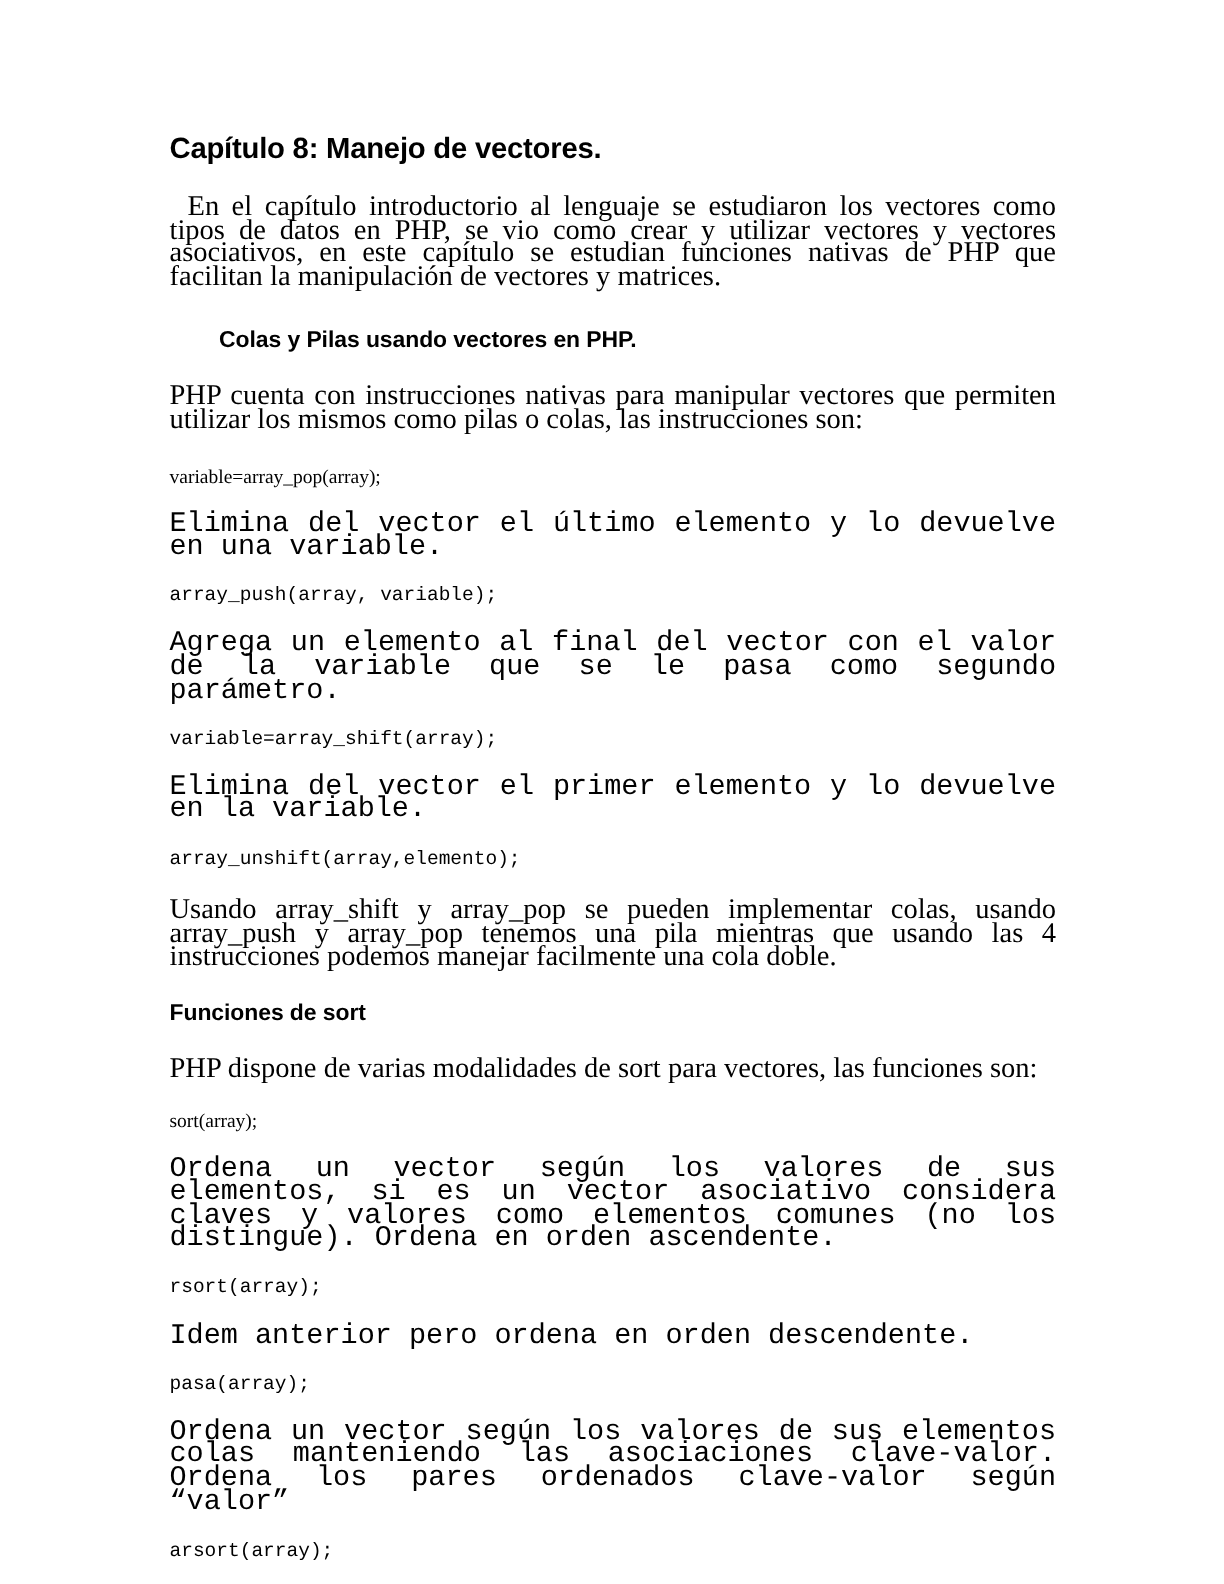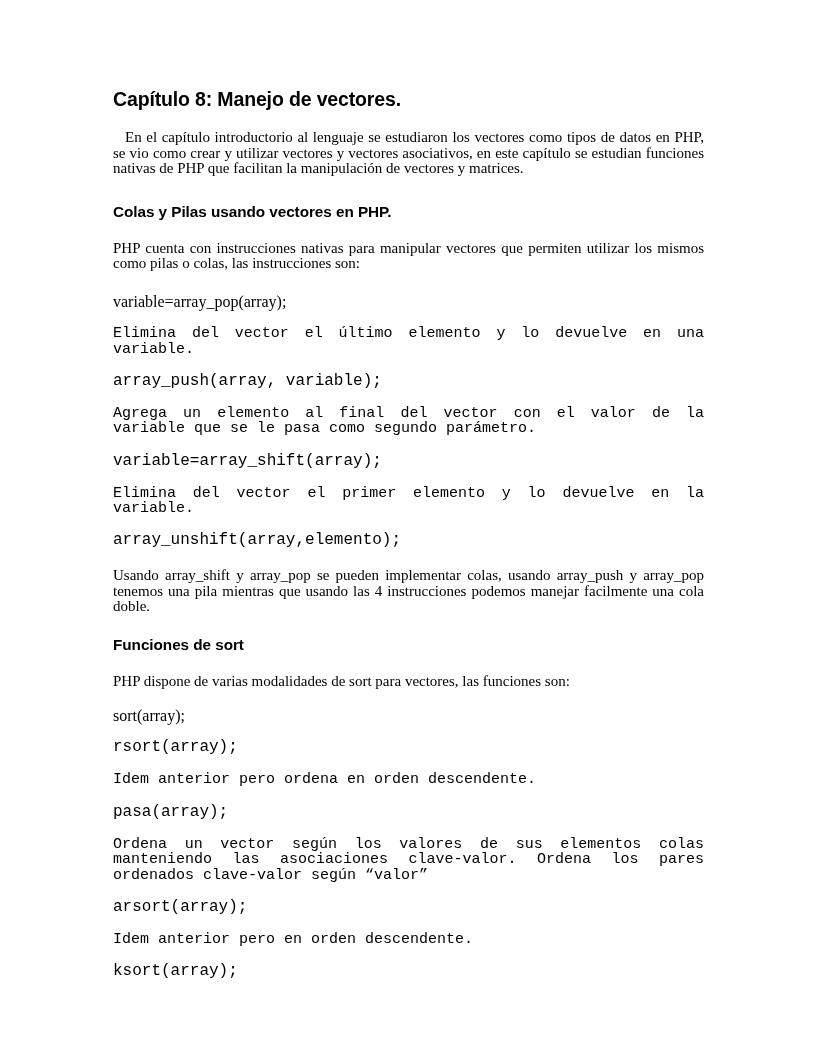--- a/index.html
+++ b/index.html
@@ -48,42 +48,42 @@
     font-weight: bold;
     font-size: 15.3px;
     line-height: 19px;
     letter-spacing: -0.05px;
     margin: 0;
     text-align: left;
   }
 
   
   p.body {
-    font-size: 15px;
+    font-size: 19px;
     line-height: 15.6px;
     margin: 0;
     text-align: justify;
     text-justify: inter-word;
     word-spacing: 0px;
   }
 
   p.code {
-    font-size: 16px;
+    font-size: 13px;
     line-height: 15.6px;
     margin: 0;
     text-align: left;
   }
 
   
   .gap-intro { margin-top: 0; }
   .sp-22 { margin-top: 22px !important; }
   .sp-16 { margin-top: 16.5px !important; font-family: Liberation Mono, monospace; }
   .sp-19 { margin-top: 19px !important; }
   .sp-20 { margin-top: 20px !important; }
-  .sp-25 { margin-top: 25px !important; }
+  .sp-25 { margin-top: 25px !important; margin-left: 33px; }
 
   .indent { text-indent: 12px; }
 </style>
 </head>
 <body>
 
 <div class="page">
   <div class="content">
 
     <h1 class="h-title">Capítulo 8: Manejo de vectores.</h1>
@@ -105,20 +105,21 @@
 
     <p class="code sp-16">array_unshift(array,elemento);</p>
 
     <p class="body sp-19">Usando array_shift y array_pop se pueden implementar colas, usando array_push y array_pop tenemos una pila mientras que usando las 4 instrucciones podemos manejar facilmente una cola doble.</p>
 
     <h2 class="h-section sp-20">Funciones de sort</h2>
 
     <p class="body sp-20">PHP dispone de varias modalidades de sort para vectores, las funciones son:</p>
 
     <p class="code sp-19">sort(array);</p>
+    <p class="body sp-16">Ordena un vector según los valores de sus elementos, si es un vector asociativo considera claves y valores como elementos comunes (no los distingue). Ordena en orden ascendente.</p>
 
     <p class="code sp-16">rsort(array);</p>
     <p class="body sp-16">Idem anterior pero ordena en orden descendente.</p>
 
     <p class="code sp-16">pasa(array);</p>
     <p class="body sp-16">Ordena un vector según los valores de sus elementos colas manteniendo las asociaciones clave-valor. Ordena los pares ordenados clave-valor según “valor”</p>
 
     <p class="code sp-16">arsort(array);</p>
     <p class="body sp-16">Idem anterior pero en orden descendente.</p>
 

